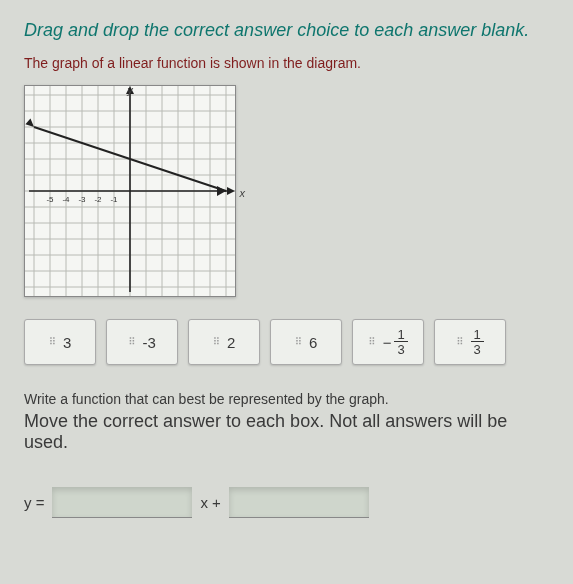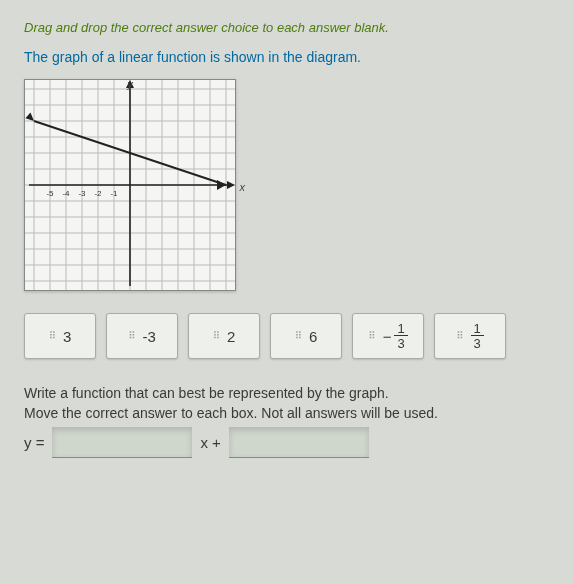--- a/index.html
+++ b/index.html
@@ -7,27 +7,27 @@
     padding: 20px 24px;
     background: #d8dad5;
     font-family: Arial, sans-serif;
     color: #3a3a3a;
     width: 573px;
     height: 584px;
     box-sizing: border-box;
   }
   .instruction-italic {
     font-style: italic;
-    font-size: 13px;
-    color: #4d7c0f;
+    font-size: 18px;
+    color: #0f766e;
     margin-bottom: 14px;
   }
   .problem-text {
     font-size: 14px;
-    color: #0369a1;
+    color: #7f1d1d;
     margin-bottom: 14px;
   }
   .graph-box {
     width: 210px;
     height: 210px;
     background: #f5f6f3;
     border: 1px solid #888;
     position: relative;
     box-shadow: 0 1px 3px rgba(0,0,0,0.2);
     margin-bottom: 22px;
@@ -66,22 +66,22 @@
     line-height: 1;
   }
   .frac .num { border-bottom: 1px solid #333; padding: 0 3px; }
   .frac .den { padding: 1px 3px 0; }
   .neg-frac { display:inline-flex; align-items:center; gap:3px; }
   .question-text {
     font-size: 14px;
     margin-bottom: 4px;
   }
   .move-text {
-    font-size: 14px;
-    margin-bottom: 6px;
+    font-size: 18px;
+    margin-bottom: 34px;
   }
   .answer-row {
     display: flex;
     align-items: center;
     gap: 8px;
     font-size: 15px;
   }
   .blank {
     width: 140px;
     height: 30px;

